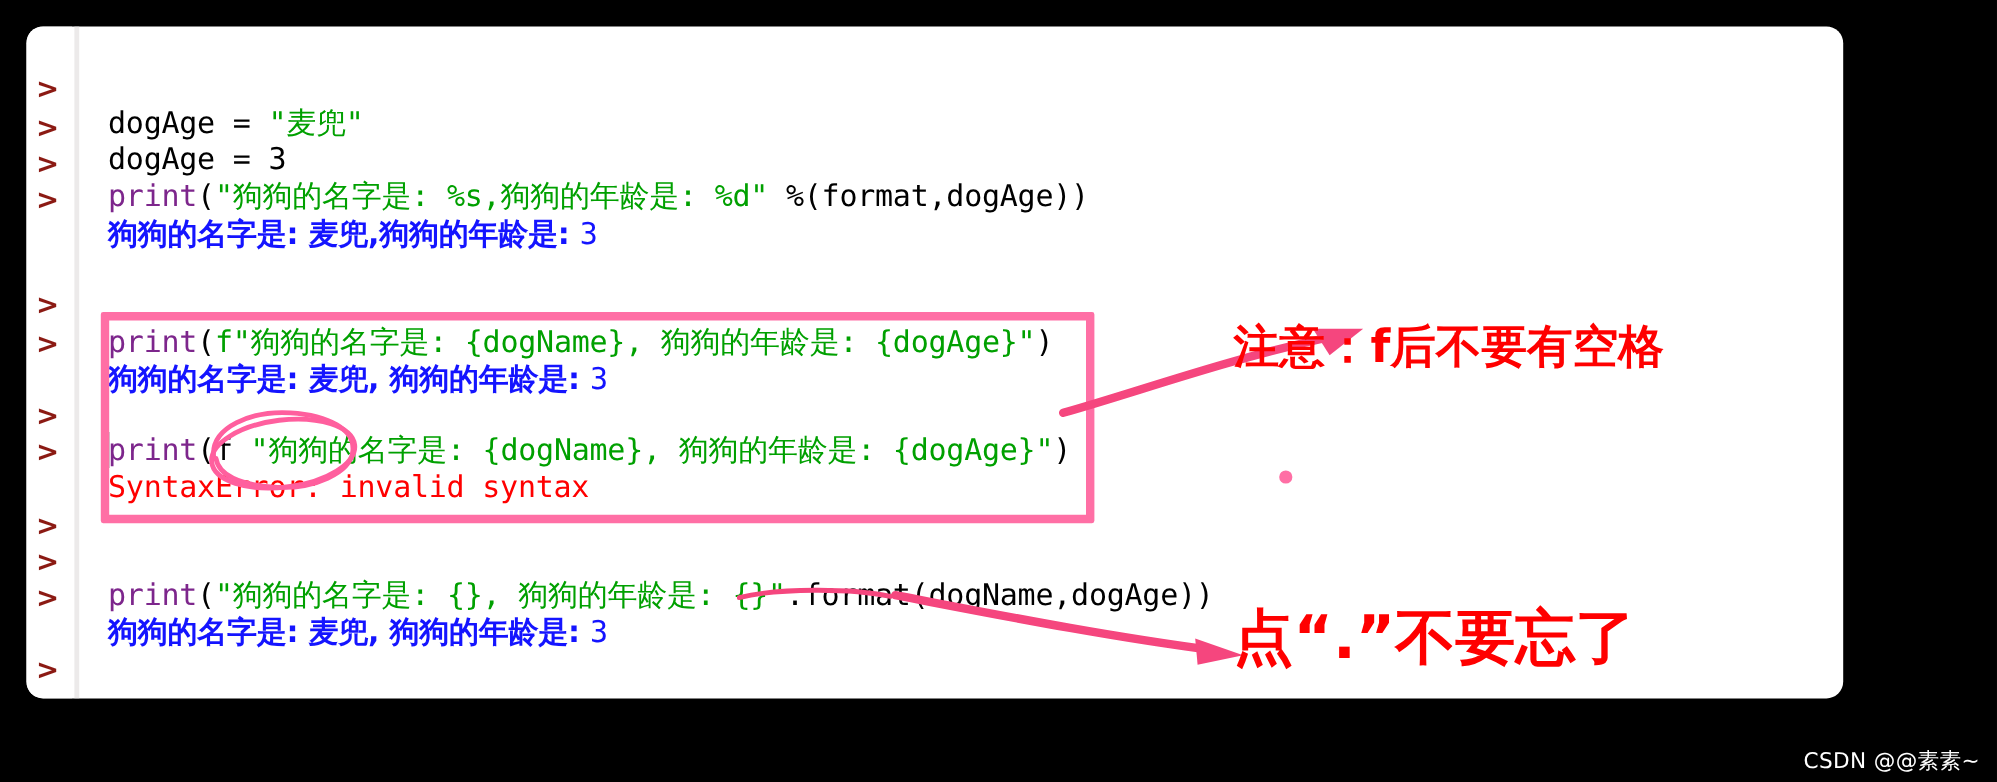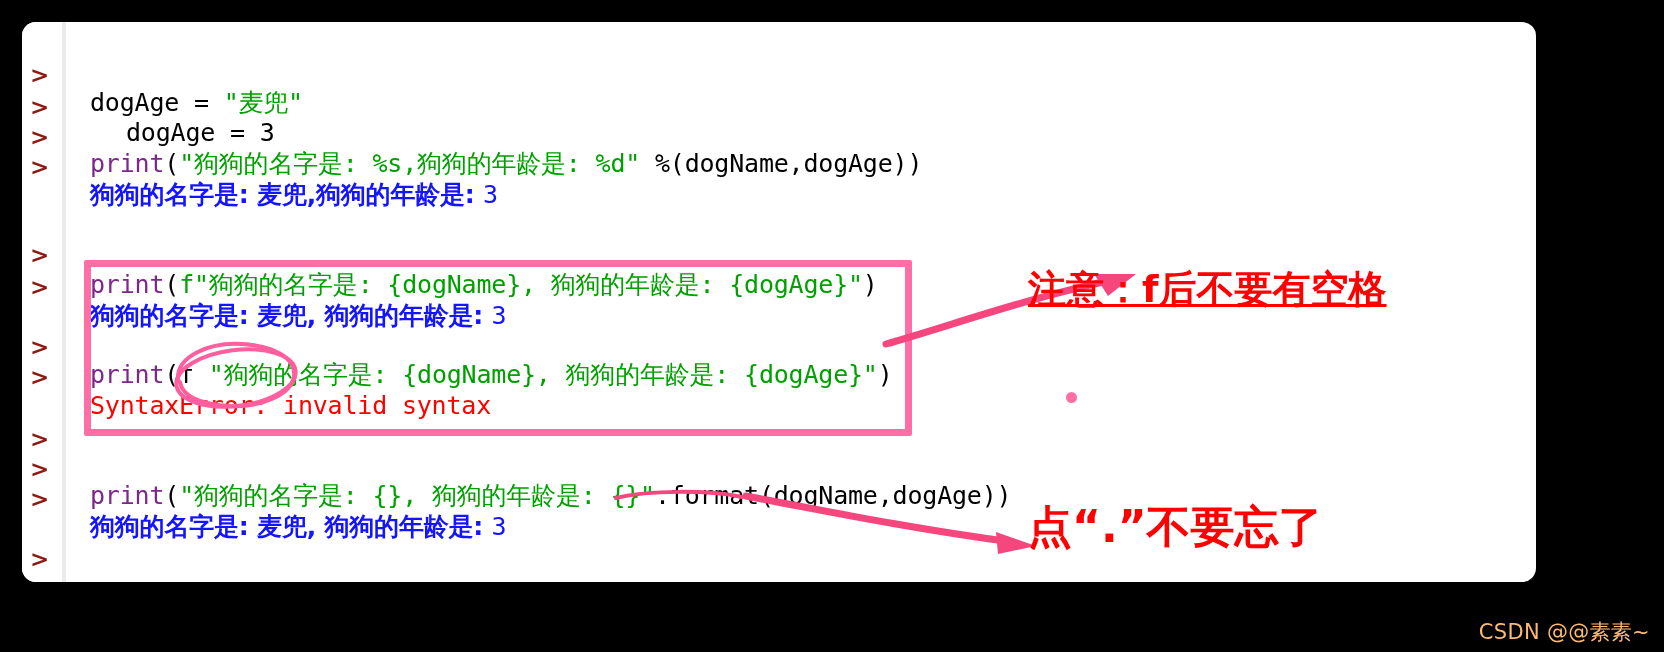--- a/index.html
+++ b/index.html
@@ -125,42 +125,42 @@
   #dot-underline { position: absolute; left: 614px; top: 488px; width: 130px; height: 14px; pointer-events: none; }
 
   
   .annotation-text {
     position: absolute;
     color: #ff0000;
     font-family: "DejaVu Sans", sans-serif;
     font-weight: bold;
     white-space: nowrap;
   }
-  #note-top    { left: 1028px; top: 264px; font-size: 38px; text-decoration: underline; }
-  #note-bottom { left: 1028px; top: 498px; font-size: 44px; }
+  #note-top    { left: 1028px; top: 264px; font-size: 38px; }
+  #note-bottom { left: 1028px; top: 498px; font-size: 50px; }
 
   
   #pink-dot {
     position: absolute;
     left: 1066px;
     top: 392px;
     width: 11px;
     height: 11px;
     border-radius: 50%;
     background: #ff6fa5;
   }
 
   
   #watermark {
     position: absolute;
     right: 14px;
     bottom: 6px;
-    color: #fdba74;
-    font-family: "DejaVu Sans", sans-serif;
-    font-size: 21px;
+    color: #ffffff;
+    font-family: "DejaVu Sans", sans-serif;
+    font-size: 18px;
     letter-spacing: 0.3px;
   }
 </style>
 </head>
 <body>
 
 <div id="root">
 
   <div id="console-panel">
 
@@ -176,22 +176,22 @@
         <div class="prompt-mark" style="top: 406px;">&gt;</div>
         <div class="prompt-mark" style="top: 436px;">&gt;</div>
         <div class="prompt-mark" style="top: 466px;">&gt;</div>
         <div class="prompt-mark" style="top: 526px;">&gt;</div>
         <div class="prompt-mark" style="top: 556px;">&gt;</div>
       </div>
     <div id="gutter-divider"></div>
 
     <div id="code-area">
         <div class="code-line" style="top: 66px;"><span class="tok-plain">dogAge = </span><span class="tok-str">"麦兜"</span></div>
-        <div class="code-line" style="top: 96px; margin-left: 36px;"><span class="tok-plain">dogAge = 3</span></div>
-        <div class="code-line" style="top: 127px;"><span class="tok-fn">print</span><span class="tok-plain">(</span><span class="tok-str">"狗狗的名字是: %s,狗狗的年龄是: %d"</span><span class="tok-plain"> %(dogName,dogAge))</span></div>
+        <div class="code-line" style="top: 96px;"><span class="tok-plain">dogAge = 3</span></div>
+        <div class="code-line" style="top: 127px;"><span class="tok-fn">print</span><span class="tok-plain">(</span><span class="tok-str">"狗狗的名字是: %s,狗狗的年龄是: %d"</span><span class="tok-plain"> %(format,dogAge))</span></div>
         <div class="code-line" style="top: 158px;"><span class="tok-out">狗狗的名字是: 麦兜,狗狗的年龄是: </span><span class="out-num">3</span></div>
         <div class="code-line" style="top: 248px;"><span class="tok-fn">print</span><span class="tok-plain">(</span><span class="tok-str">f"狗狗的名字是: {dogName}, 狗狗的年龄是: {dogAge}"</span><span class="tok-plain">)</span></div>
         <div class="code-line" style="top: 279px;"><span class="tok-out">狗狗的名字是: 麦兜, 狗狗的年龄是: </span><span class="out-num">3</span></div>
         <div class="code-line" style="top: 338px;"><span class="tok-fn">print</span><span class="tok-plain">(f </span><span class="tok-str">"狗狗的名字是: {dogName}, 狗狗的年龄是: {dogAge}"</span><span class="tok-plain">)</span></div>
         <div class="code-line" style="top: 369px;"><span class="tok-err">SyntaxError: invalid syntax</span></div>
         <div class="code-line" style="top: 459px;"><span class="tok-fn">print</span><span class="tok-plain">(</span><span class="tok-str">"狗狗的名字是: {}, 狗狗的年龄是: {}"</span><span class="tok-plain">.format(dogName,dogAge))</span></div>
         <div class="code-line" style="top: 490px;"><span class="tok-out">狗狗的名字是: 麦兜, 狗狗的年龄是: </span><span class="out-num">3</span></div>
       </div>
 
     <div id="caret"></div>

